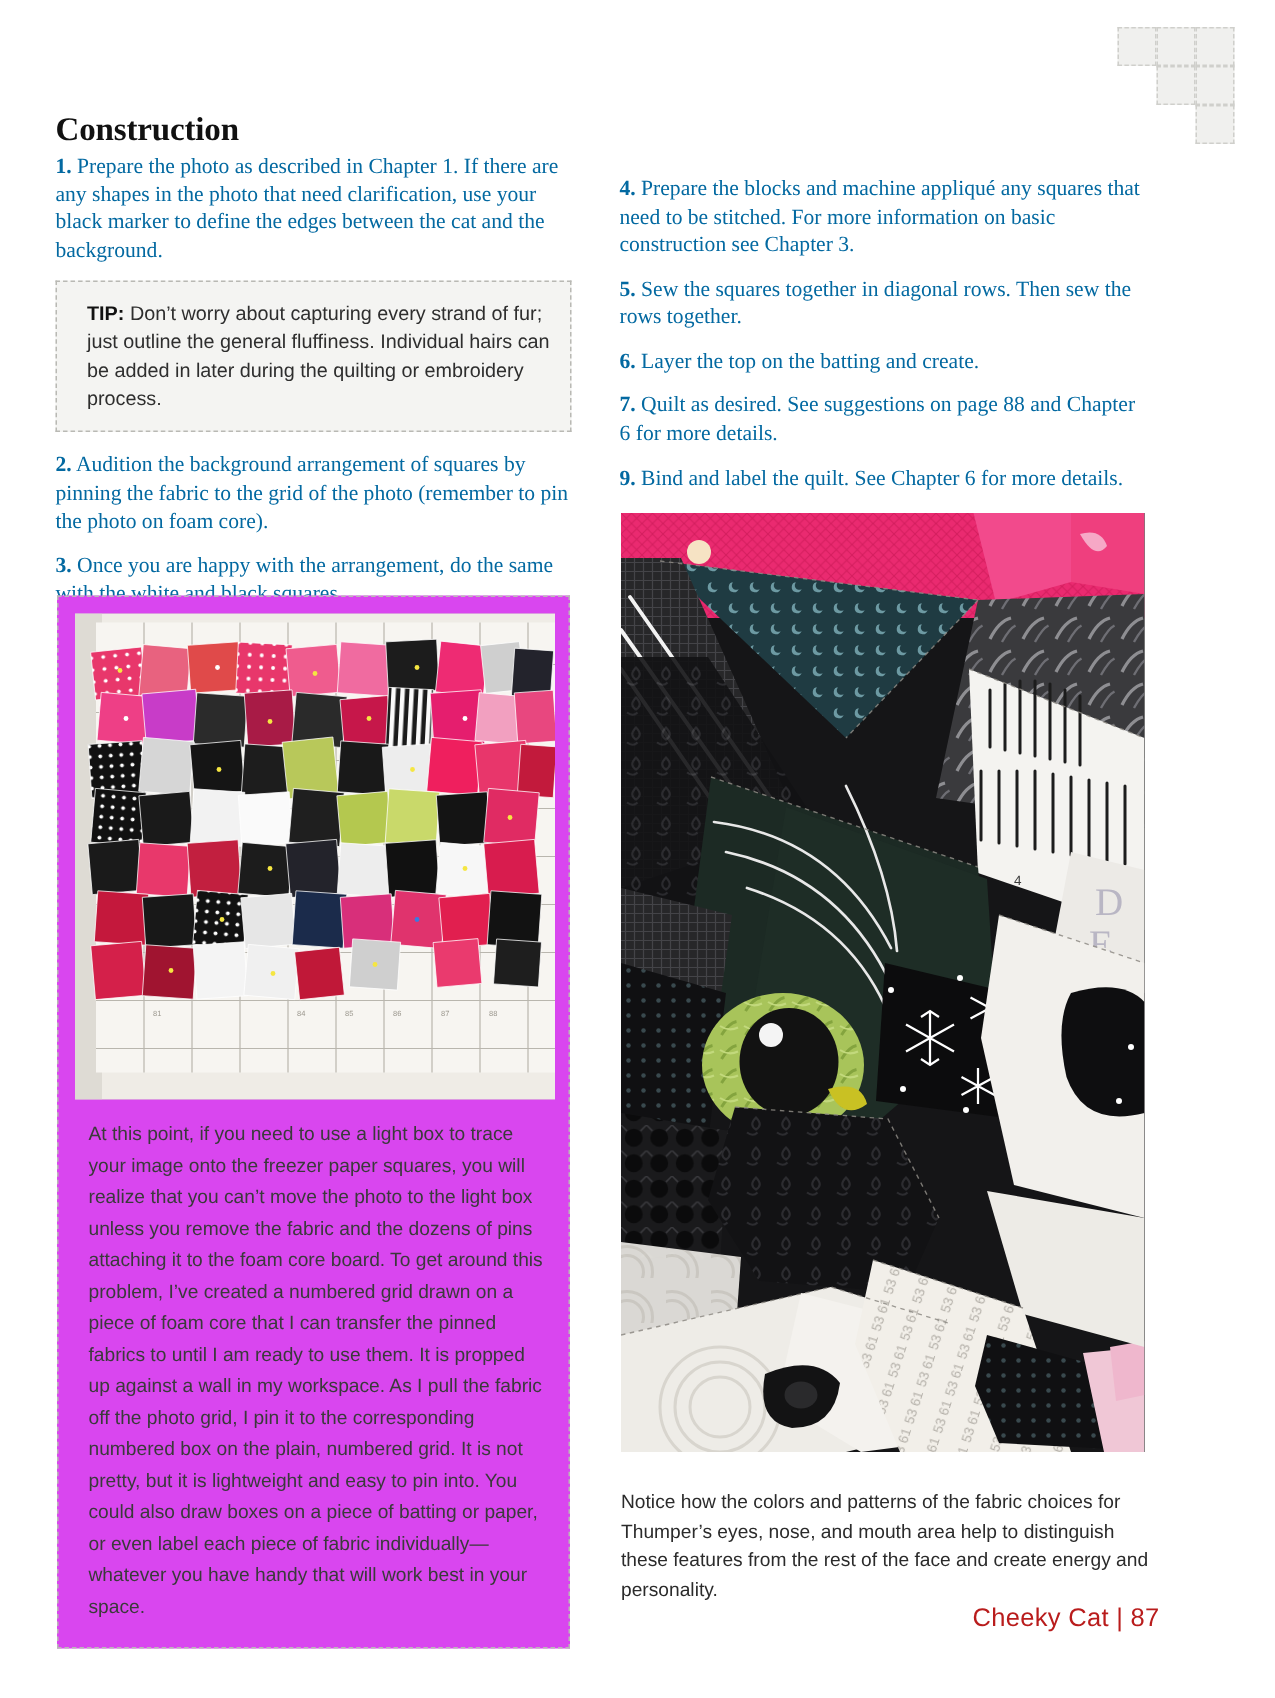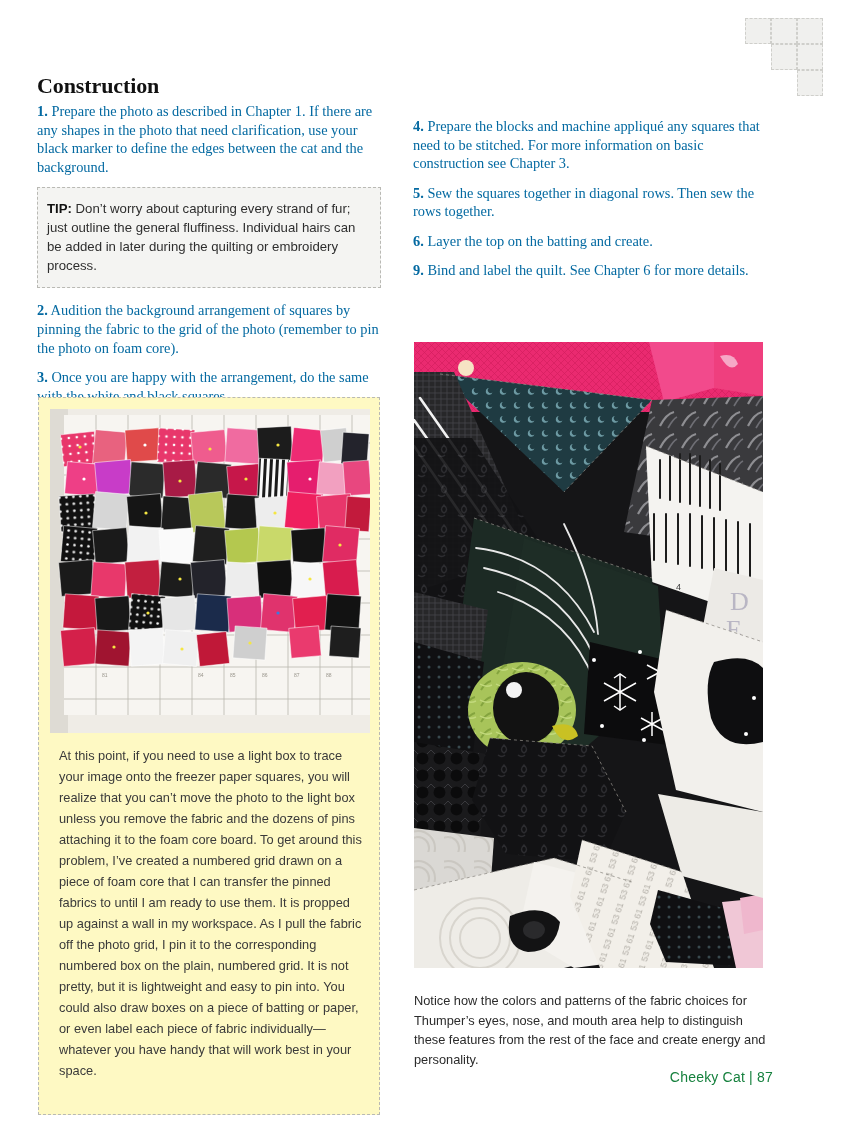--- a/index.html
+++ b/index.html
@@ -75,21 +75,21 @@
   }
   p.step:last-child { margin-bottom: 0; }
   p.step .num {
     font-weight: bold;
   }
 
   
   .tip-box {
     box-sizing: border-box;
     margin: 11px 0 13px 0;
-    padding: 11px 13px 12px 9px;
+    padding: 11px 13px 12px 20px;
     background: #f4f4f2;
     border: 1px dashed #b9b9b4;
     width: 344px;
   }
   .tip-box p {
     margin: 0;
     font-family: "Liberation Sans", sans-serif;
     font-size: 13.2px;
     line-height: 1.44;
     color: #2e2e2e;
@@ -99,23 +99,23 @@
     color: #111111;
   }
 
   
   .photo-panel {
     position: absolute;
     left: 38px;
     top: 397px;
     width: 342px;
     box-sizing: border-box;
-    background: #fef9c3;
+    background: #d946ef;
     border: 1px dashed #b9b9b4;
-    padding: 11px 11px 16px 11px;
+    padding: 11px 11px 0 11px;
   }
   .photo-frame {
     width: 320px;
     height: 324px;
     overflow: hidden;
     position: relative;
     background: #d9d6d0;
   }
   .panel-caption {
     font-family: "Liberation Sans", sans-serif;
@@ -146,22 +146,22 @@
     line-height: 1.54;
     color: #2b2b2b;
     margin: 0;
   }
 
   .page-footer {
     position: absolute;
     right: 77px;
     top: 1069px;
     font-family: "Liberation Sans", sans-serif;
-    font-size: 14px;
-    color: #15803d;
+    font-size: 17px;
+    color: #b91c1c;
     letter-spacing: 0.2px;
     text-align: right;
   }
 
   svg { display: block; }
 </style>
 </head>
 <body>
 
 <div class="page">
@@ -346,20 +346,23 @@
     <p class="step">
       <span class="num">4.</span><span> Prepare the blocks and machine appliqué any squares that need to be stitched. For more information on basic construction see Chapter 3.</span>
     </p>
     <p class="step">
       <span class="num">5.</span><span> Sew the squares together in diagonal rows. Then sew the rows together.</span>
     </p>
     <p class="step">
       <span class="num">6.</span><span> Layer the top on the batting and create.</span>
     </p>
     <p class="step">
+      <span class="num">7.</span><span> Quilt as desired. See suggestions on page 88 and Chapter 6 for more details.</span>
+    </p>
+    <p class="step">
       <span class="num">9.</span><span> Bind and label the quilt. See Chapter 6 for more details.</span>
     </p>
   </div>
 
   <div class="quilt-photo">
     <svg width="349" height="626" viewBox="0 0 349 626">
       <defs>
         <clipPath id="clipQ">
             <rect x="0" y="0" width="349" height="626"></rect>
           </clipPath>

